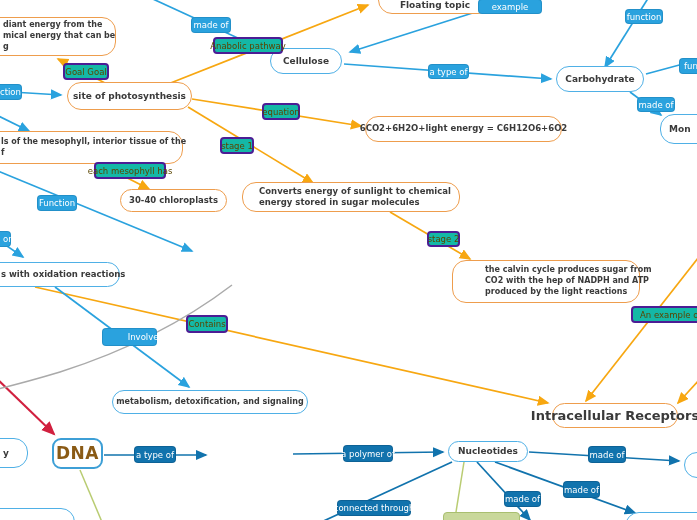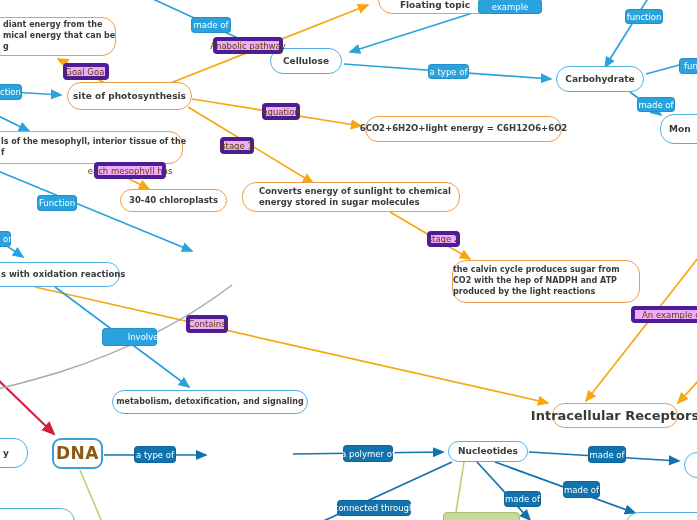--- a/index.html
+++ b/index.html
@@ -12,21 +12,21 @@
         text-align:center;}
   .node.orange{border-color:#ee9d4d;}
   .node.blue{border-color:#4fb0e6;}
   .node.left{align-items:flex-start;text-align:left;}
   .node.dna{border-width:2px;border-color:#3d9fd6;color:#8a5a15;font-size:17px;
             letter-spacing:.5px;border-radius:9px;}
   .node.bottomtext{justify-content:flex-end;padding-bottom:2px;}
   .node span{display:block;white-space:nowrap;}
   .label{position:absolute;border-radius:4px;display:flex;align-items:center;justify-content:center;
          font-size:8.5px;box-sizing:border-box;padding:1px 5px;white-space:nowrap;z-index:3;}
-  .label.yellow{background:#f0abfc;color:#5a4500;border:4px solid #4c1d95;}
+  .label.yellow{background:#14b8a6;color:#5a4500;border:2px solid #4c1d95;}
   .label.lblue{background:#2aa2de;color:#ffffff;border:1px solid rgba(10,90,140,.25);}
   .label.dblue{background:#1173ad;color:#ffffff;border:1px solid rgba(5,60,100,.3);}
   .label.green{background:#c9d89b;color:#4c5a20;border:1px solid #a9bf70;}
   .label.pl{justify-content:flex-start;}
   .node{z-index:2;}
 </style>
 </head>
 <body>
 
 <div id="map">
@@ -110,21 +110,21 @@
       <span>ls of the mesophyll, interior tissue of the</span>
       <span>f</span>
     </div>
     <div class="node orange" style="left: 120px; top: 189px; width: 107px; height: 23px; font-size: 8.5px;">
       <span>30-40 chloroplasts</span>
     </div>
     <div class="node orange left" style="left: 242px; top: 182px; width: 218px; height: 30px; font-size: 8.5px; padding-left: 16px;">
       <span>Converts energy of sunlight to chemical</span>
       <span>energy stored in sugar molecules</span>
     </div>
-    <div class="node orange left" style="left: 452px; top: 260px; width: 188px; height: 43px; font-size: 8px; padding-left: 0;">
+    <div class="node orange left" style="left: 452px; top: 260px; width: 188px; height: 43px; font-size: 8px; padding-left: 32px;">
       <span>the calvin cycle produces sugar from</span>
       <span>CO2 with the hep of NADPH and ATP</span>
       <span>produced by the light reactions</span>
     </div>
     <div class="node blue left" style="left: -110px; top: 262px; width: 230px; height: 25px; font-size: 8.5px; padding-left: 110px;">
       <span>s with oxidation reactions</span>
     </div>
     <div class="node blue" style="left: 112px; top: 390px; width: 196px; height: 24px; font-size: 8px;">
       <span>metabolism, detoxification, and signaling</span>
     </div>

